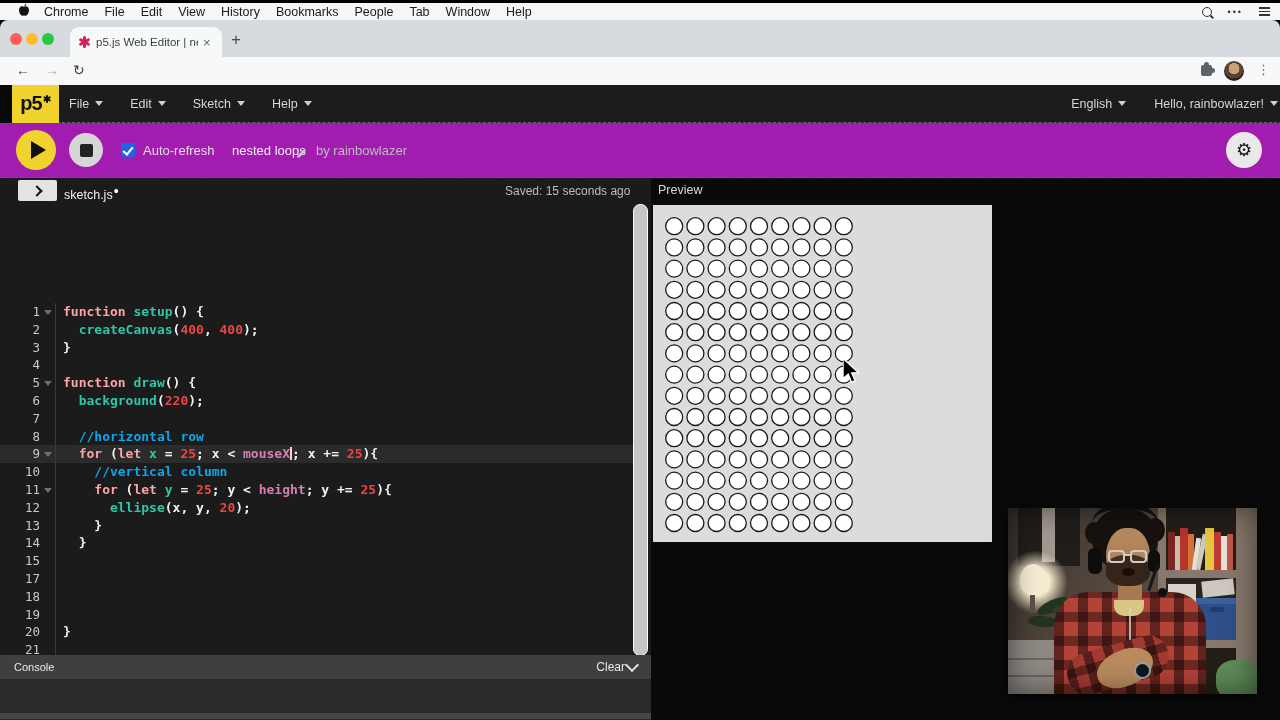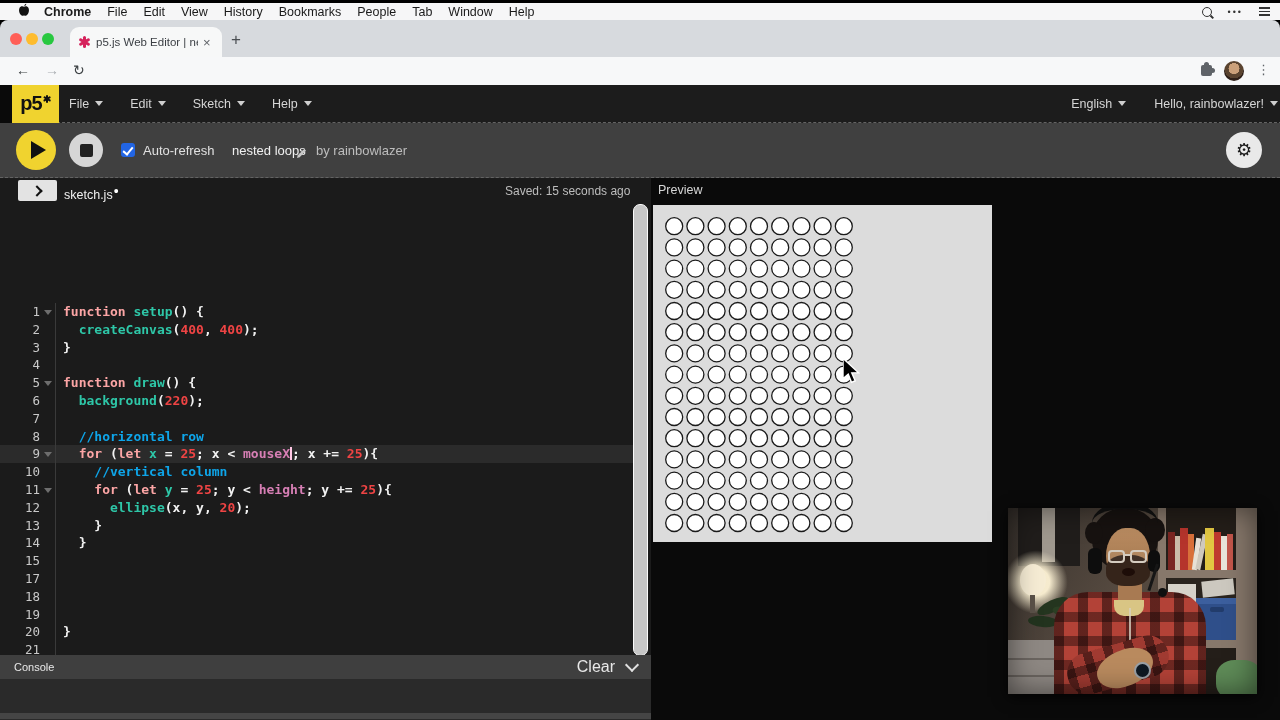--- a/index.html
+++ b/index.html
@@ -2,21 +2,21 @@
 <html><head>
 <meta charset="utf-8">
 <style>
   html,body{margin:0;padding:0;background:#000;width:1280px;height:720px;overflow:hidden;
     font-family:"Liberation Sans",sans-serif;-webkit-font-smoothing:antialiased;}
   .ab{position:absolute;}
   
   .menubar{position:absolute;top:3px;left:0;width:1280px;height:17px;background:#f6f6f7;
     display:flex;align-items:center;font-size:12.5px;color:#1a1a1a;}
   .menubar .item{margin-right:16px;white-space:nowrap;}
-  .menubar .brand{font-weight:bold;}
+  .menubar .brand{font-weight:normal;}
   .mb-right{position:absolute;right:10px;top:0;height:17px;display:flex;align-items:center;gap:16px;}
   .search-ic{width:8px;height:8px;border:1.6px solid #333;border-radius:50%;position:relative;}
   .search-ic:after{content:"";position:absolute;width:4px;height:1.6px;background:#333;
     transform:rotate(45deg);left:7px;top:8px;}
   .dots-ic{color:#333;font-size:9px;letter-spacing:2px;}
   .list-ic{display:flex;flex-direction:column;gap:2px;}
   .list-ic i{display:block;width:11px;height:1.6px;background:#333;}
   
   .window{position:absolute;top:20px;left:0;width:1280px;height:700px;border-radius:8px 8px 0 0;
     overflow:hidden;background:#0d0d0d;}
@@ -51,21 +51,21 @@
     border-bottom:1px dashed #636363;box-sizing:border-box;display:flex;align-items:center;}
   .p5logo{width:47px;height:38px;background:#f0d32f;color:#111;display:flex;align-items:center;
     justify-content:center;font-weight:bold;font-size:20px;letter-spacing:-1px;position:relative;}
   .p5logo .star3{width:8px;height:8px;margin:-10px 0 0 1px;}
   .p5logo .star3 i{width:2.2px;height:8px;margin-left:-1.1px;}
   .p5menu{display:flex;gap:27px;margin-left:10px;}
   .p5menu .mi, .p5right .mi{color:#d6d6d6;font-size:12.5px;display:flex;align-items:center;gap:6px;}
   .caret-dn{width:0;height:0;border-left:4px solid transparent;border-right:4px solid transparent;
     border-top:5px solid #cfcfcf;}
   .p5right{position:absolute;right:14px;display:flex;gap:28px;}
-  .p5toolbar{position:absolute;top:38px;left:0;width:1280px;height:55px;background:#404040;
+  .p5toolbar{position:absolute;top:38px;left:0;width:1280px;height:55px;background:#a21caf;
     border-bottom:1px dashed #636363;box-sizing:border-box;}
   .playbtn{position:absolute;left:16px;top:7px;width:40px;height:40px;border-radius:50%;background:#f0d32f;
     display:flex;align-items:center;justify-content:center;}
   .playbtn i{width:0;height:0;border-left:15px solid #111;border-top:9px solid transparent;
     border-bottom:9px solid transparent;margin-left:5px;}
   .stopbtn{position:absolute;left:69px;top:10px;width:34px;height:34px;border-radius:50%;background:#d6d6d6;
     display:flex;align-items:center;justify-content:center;}
   .stopbtn i{width:13px;height:13px;background:#222;border-radius:2px;}
   .chk{position:absolute;left:121px;top:20px;width:14px;height:14px;background:#2265e4;border-radius:3px;}
   .chk:after{content:"";position:absolute;left:4px;top:1.5px;width:4px;height:8px;
@@ -94,21 +94,21 @@
   .ct{border-left:1px solid #3a3a3a;padding-left:7px;flex:1;}
   .tk-k{color:#fca5a5;} .tk-f{color:#2ec7a8;} .tk-n{color:#ef4444;} .tk-v{color:#d77fb5;}
   .tk-c{color:#0ea5e9;} .tk-p{color:#f2f2f2;}
   .caret{display:inline-block;width:2px;height:13px;background:#ffc7e4;vertical-align:-2px;}
   .scrollbar{position:absolute;left:633px;top:119px;width:13px;height:450px;background:#c6c6c6;
     border:1px solid #fafafa;border-radius:7px;}
   
   .console-bar{position:absolute;top:570px;left:0;width:651px;height:24px;background:#3f3f3f;
     display:flex;align-items:center;box-sizing:border-box;padding:0 14px;}
   .console-lbl{font-size:11px;color:#e8e8e8;flex:1;}
-  .clear-lbl{font-size:16px;color:#e8e8e8;margin-right:12px;}
+  .clear-lbl{font-size:12px;color:#e8e8e8;margin-right:2px;}
   .chev-d{width:8px;height:8px;border-right:2.2px solid #e0e0e0;border-bottom:2.2px solid #e0e0e0;
     transform:rotate(45deg);margin-top:-4px;}
   .console-body{position:absolute;top:594px;left:0;width:651px;height:41px;background:#2a2a2a;}
   .console-strip{position:absolute;top:628px;left:0;width:651px;height:6px;background:#454545;}
   
   .canvas{position:absolute;left:653px;top:120px;width:339px;height:337px;background:#dcdcdc;}
   .cursor{position:absolute;left:843px;top:273px;}
   
   .webcam{position:absolute;left:1008px;top:423px;width:249px;height:186px;overflow:hidden;
     background:#3a342f;box-shadow:0 3px 14px rgba(0,0,0,.8);}

